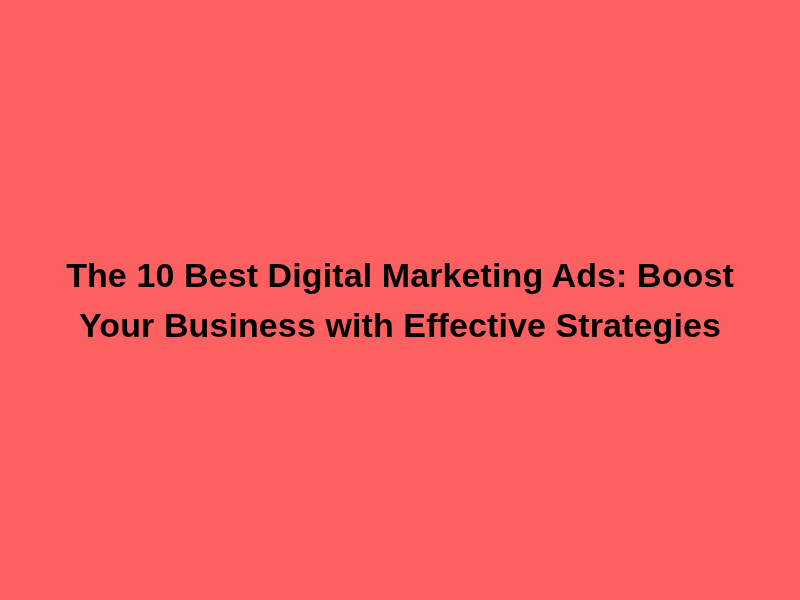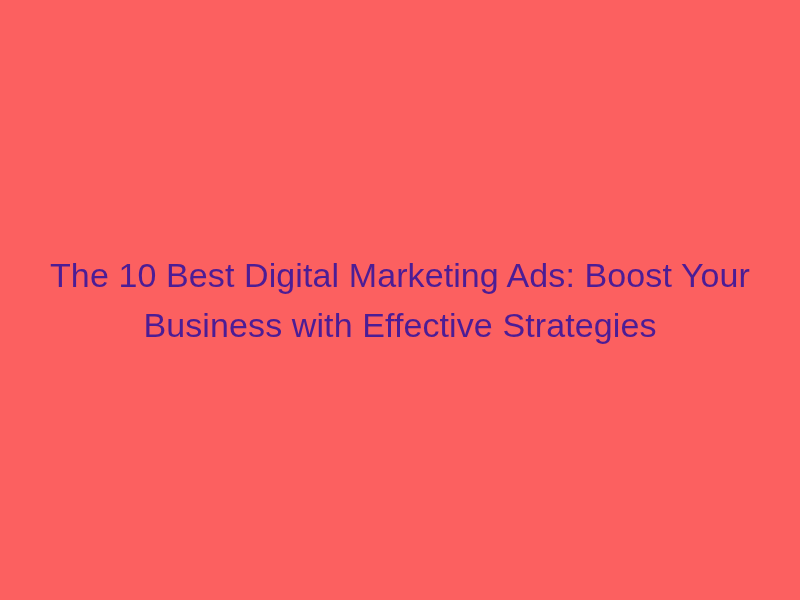--- a/index.html
+++ b/index.html
@@ -30,24 +30,24 @@
   .title-block {
     width: 100%;
     max-width: 700px;
     text-align: center;
   }
 
   .card-title {
     margin: 0;
     font-family: "Liberation Sans", sans-serif;
     font-size: 34px;
-    font-weight: 400;
+    font-weight: 700;
     line-height: 50px;
     letter-spacing: 0.1px;
-    color: #4c1d95;
+    color: #000000;
     text-align: center;
     word-wrap: break-word;
   }
 </style>
 </head>
 <body>
 
 <div class="card">
 
   <div class="title-block">

